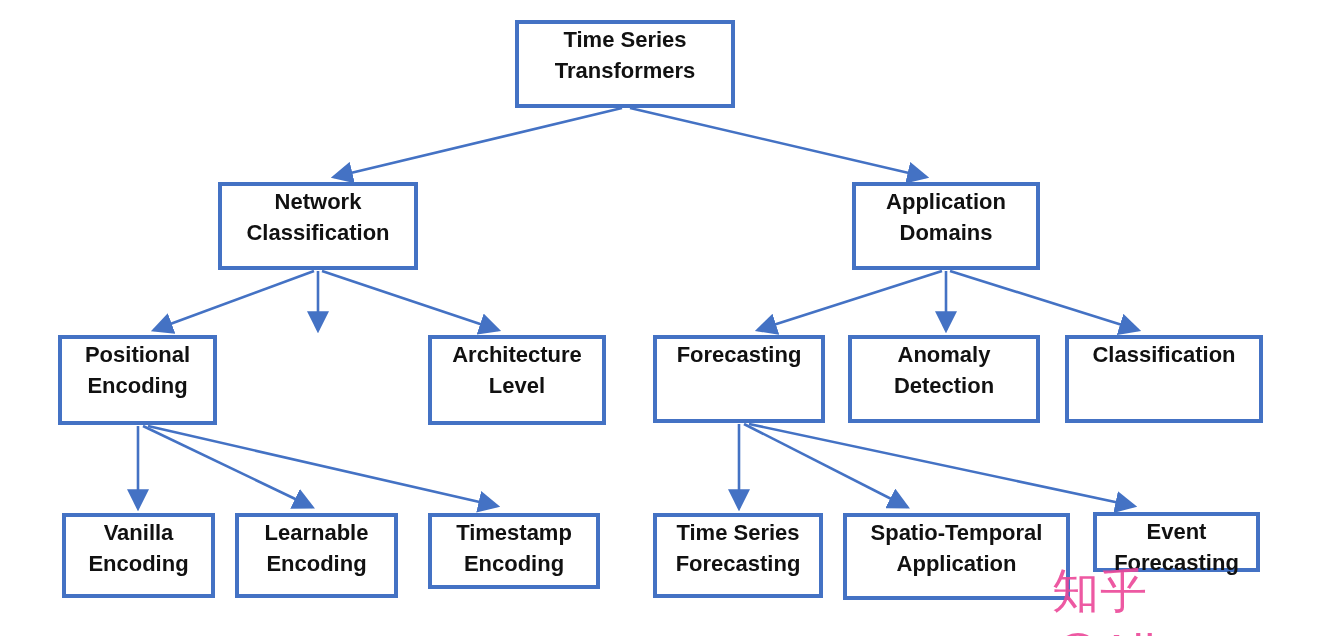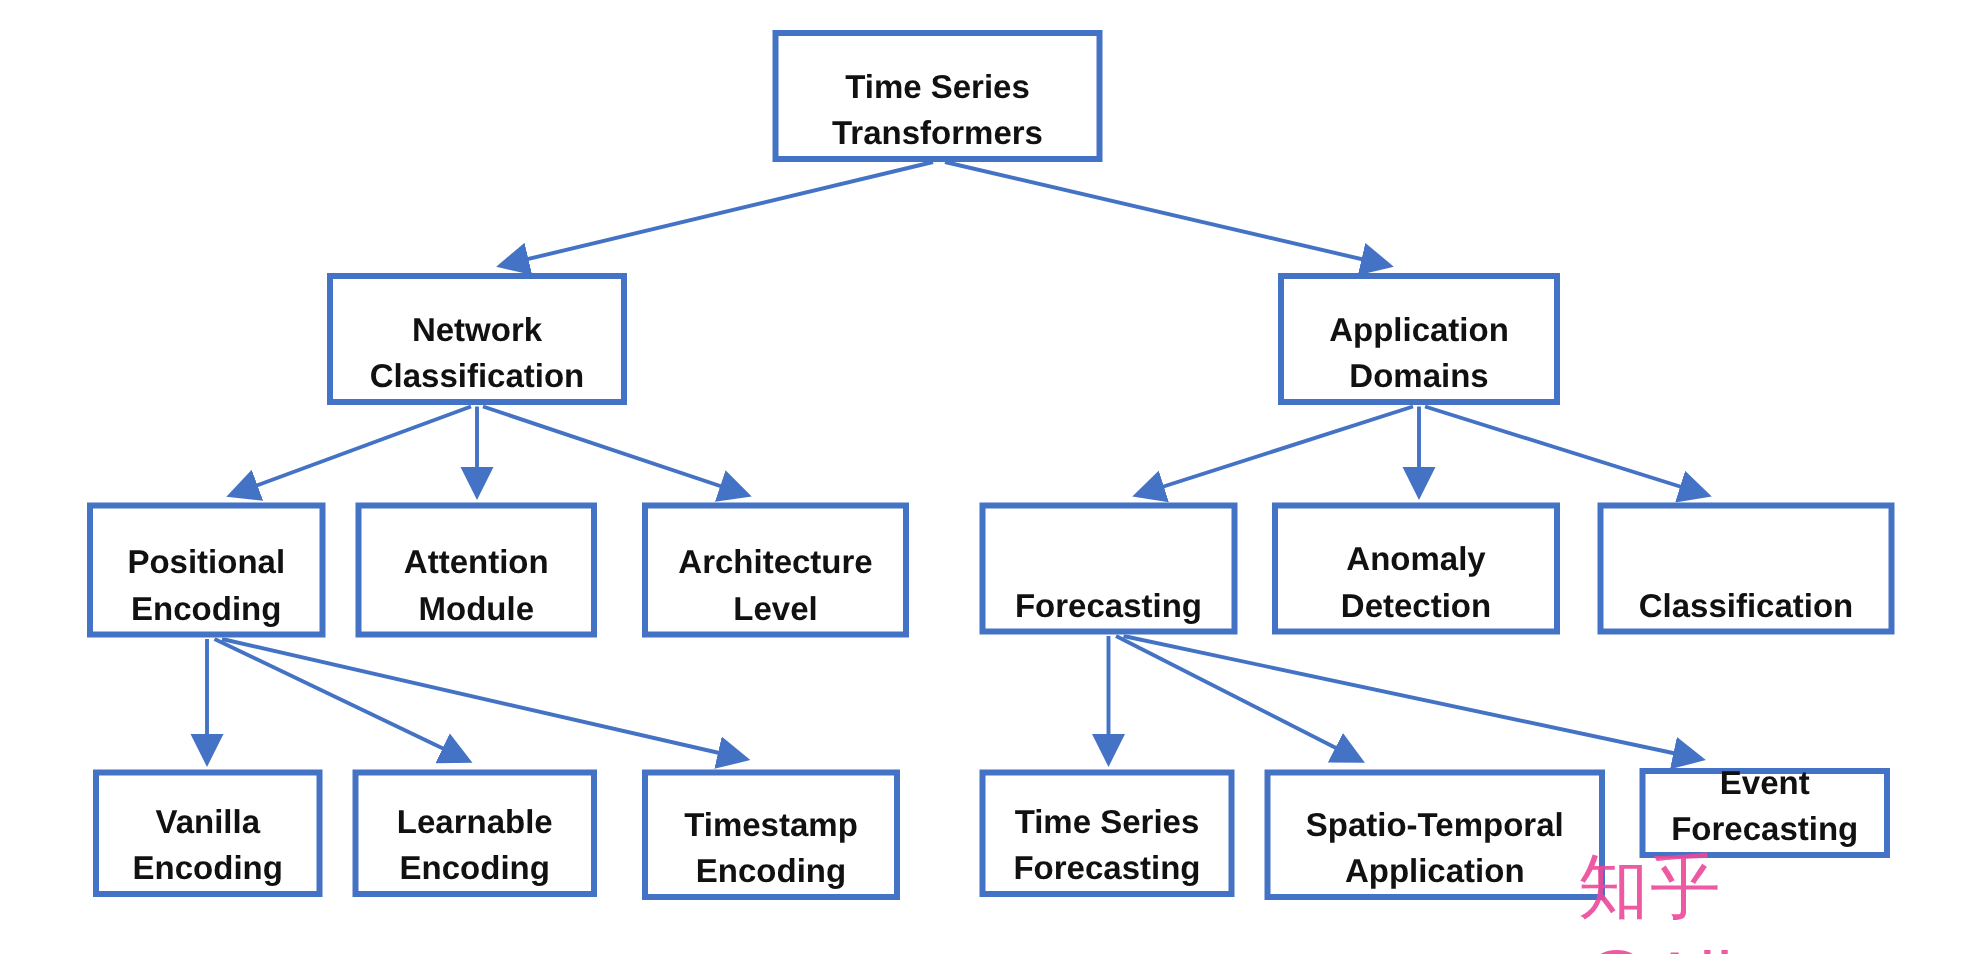--- a/index.html
+++ b/index.html
@@ -16,21 +16,21 @@
     left: 0; top: 0;
     width: 1317px; height: 636px;
     z-index: 1;
   }
   .node {
     position: absolute;
     box-sizing: border-box;
     background: #ffffff;
     border: 4px solid #4472C4;
     display: flex;
-    align-items: flex-end;
+    align-items: flex-start;
     justify-content: center;
     text-align: center;
     z-index: 2;
   }
   .node-label {
     white-space: pre-line;
     font-weight: bold;
     font-size: 22px;
     line-height: 1.42;
     color: #111111;
@@ -95,24 +95,20 @@
   <div class="node" style="left:852px;top:182px;width:188px;height:88px">
     <span class="node-label">Application
 Domains</span>
   </div>
 
   <div class="node" style="left:58px;top:335px;width:159px;height:90px">
     <span class="node-label">Positional
 Encoding</span>
   </div>
 
-  <div class="node" style="left:237px;top:335px;width:161px;height:90px">
-    <span class="node-label">Attention
-Module</span>
-  </div>
 
   <div class="node" style="left:428px;top:335px;width:178px;height:90px">
     <span class="node-label">Architecture
 Level</span>
   </div>
 
   <div class="node" style="left:653px;top:335px;width:172px;height:88px">
     <span class="node-label">Forecasting</span>
   </div>
 
@@ -128,21 +124,21 @@
   <div class="node" style="left:62px;top:513px;width:153px;height:85px">
     <span class="node-label">Vanilla
 Encoding</span>
   </div>
 
   <div class="node" style="left:235px;top:513px;width:163px;height:85px">
     <span class="node-label">Learnable
 Encoding</span>
   </div>
 
-  <div class="node" style="left:428px;top:513px;width:172px;height:87px">
+  <div class="node" style="left:428px;top:513px;width:172px;height:76px">
     <span class="node-label">Timestamp
 Encoding</span>
   </div>
 
   <div class="node" style="left:653px;top:513px;width:170px;height:85px">
     <span class="node-label">Time Series
 Forecasting</span>
   </div>
 
   <div class="node" style="left:843px;top:513px;width:227px;height:87px">

